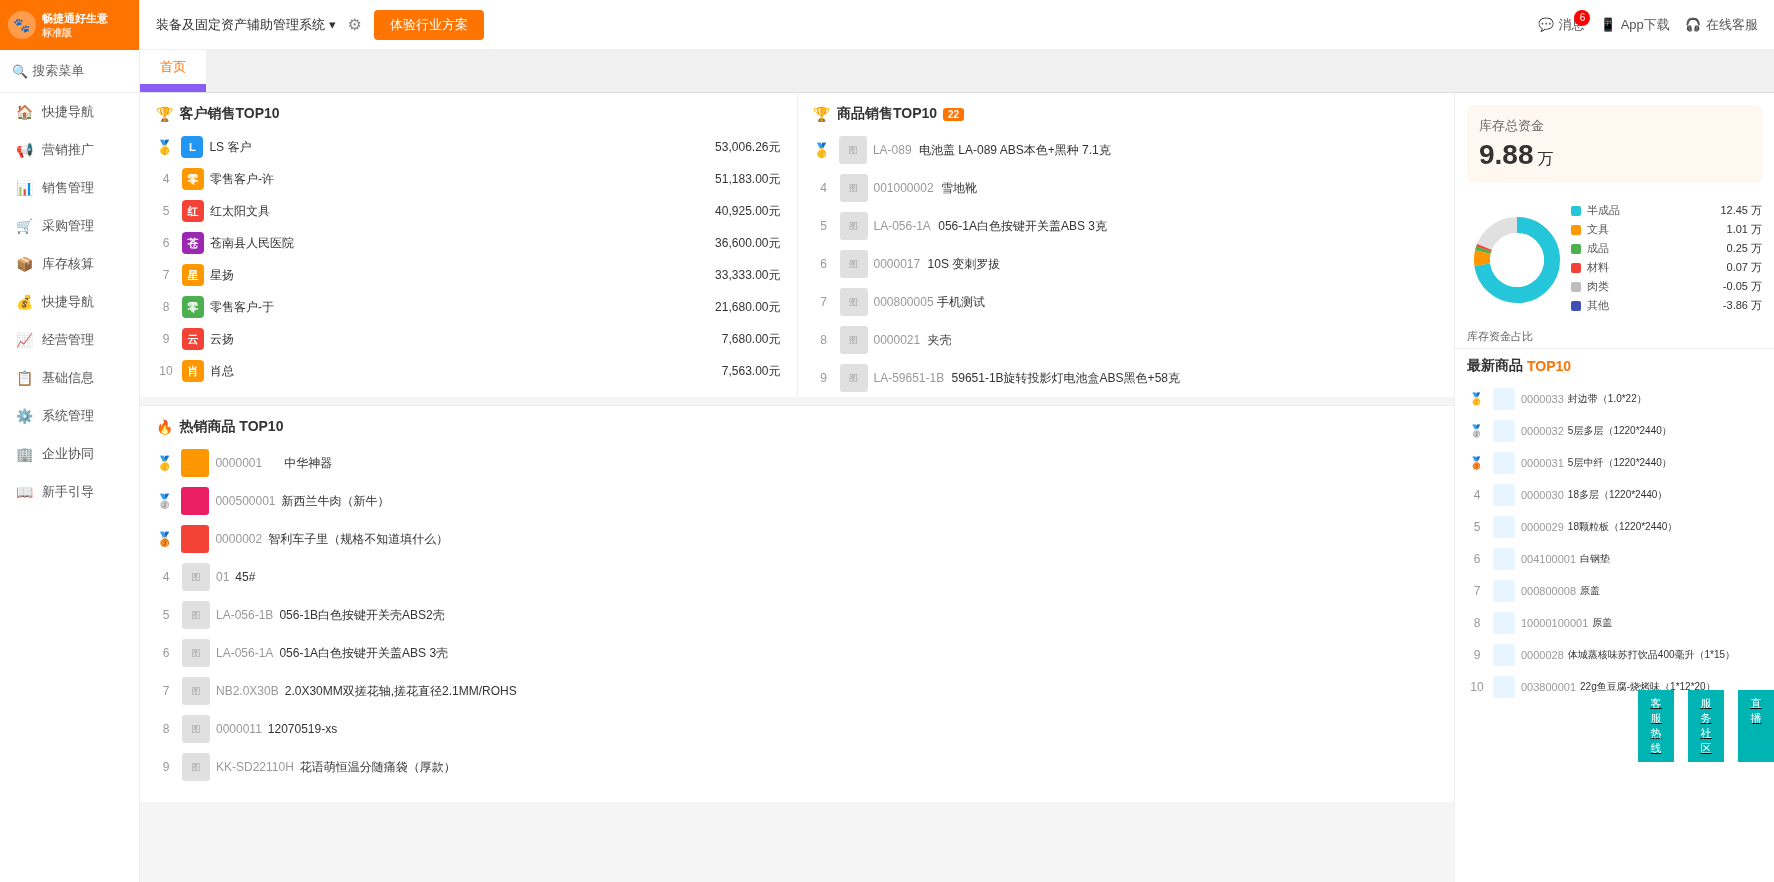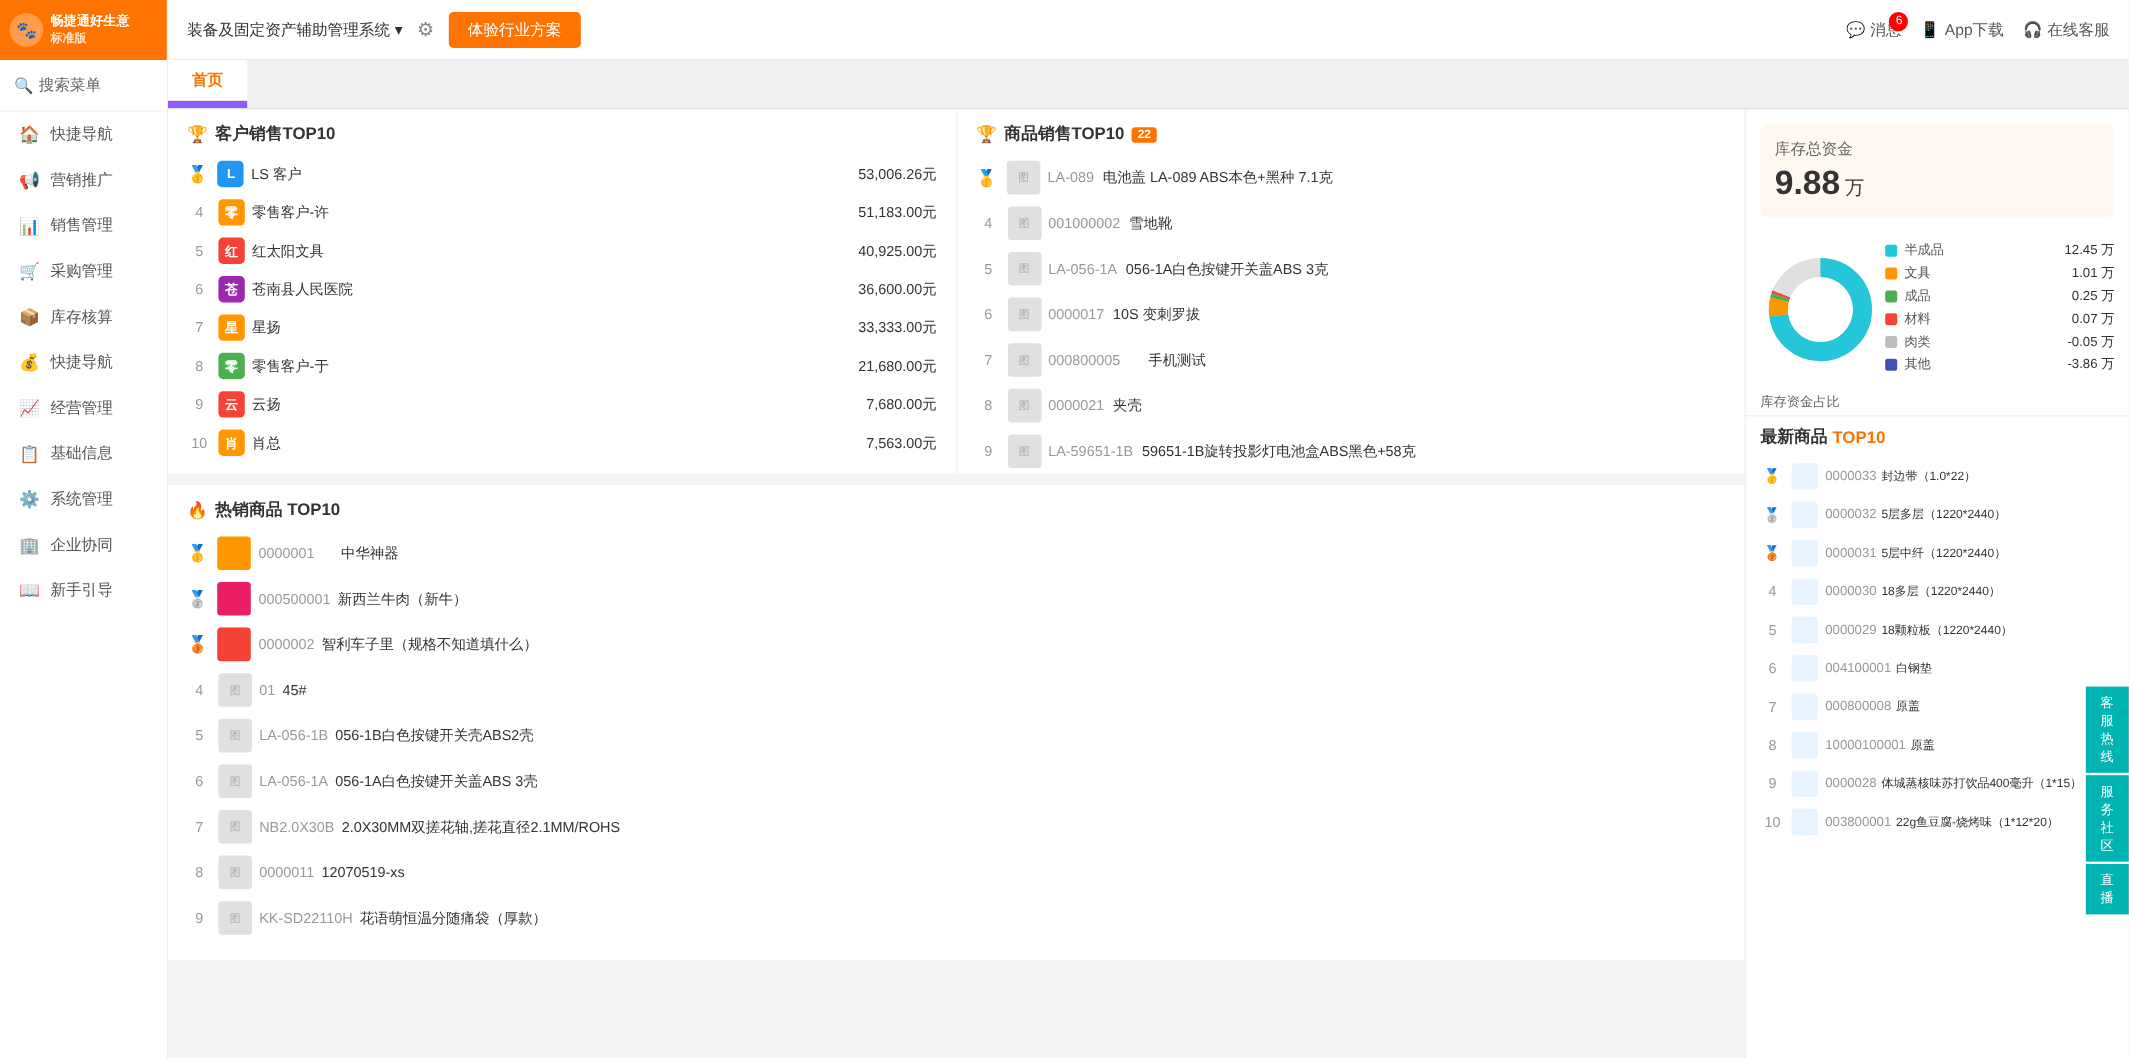--- a/index.html
+++ b/index.html
@@ -88,22 +88,22 @@
     }
     .tab-item {
       padding: 8px 20px;
       cursor: pointer;
       font-size: 13px;
       color: #666;
     }
     .tab-item.active {
       background: #fff;
       color: #ff7300;
-      border-bottom: 6px solid #8b5cf6;
-      font-weight: bold;
+      border-bottom: 8px solid #8b5cf6;
+      font-weight: normal;
     }
 
     
     .content-area {
       flex: 1;
       display: flex;
       overflow: hidden;
     }
 
     
@@ -213,22 +213,23 @@
       display: flex; align-items: center; justify-content: center;
       font-size: 9px; color: #aaa;
       margin: 0 6px; flex-shrink: 0;
     }
     .new-product-name { flex: 1; font-size: 10px; color: #333; }
 
     
     .service-btns {
       position: fixed;
       right: 0; bottom: 120px;
-      display: flex; flex-direction: column;
-      gap: 2px;
+      display: flex; flex-direction: row;
+      gap: 14px;
+      text-decoration: underline;
     }
     .service-btn {
       background: #00b4b4; color: #fff;
       padding: 6px 8px;
       font-size: 11px; text-align: center;
       cursor: pointer;
       width: 36px;
     }
 
     
@@ -455,21 +456,21 @@
             <div class="product-img gray-img">图</div>
             <span class="rank-name">
               <span style="color:#999;margin-right:4px;">0000017</span>
               <span>10S 变刺罗拔</span>
             </span>
           </div>
           <div class="rank-row">
             <span class="rank-num">7</span>
             <div class="product-img gray-img">图</div>
             <span class="rank-name">
-              <span style="color:#999;margin-right:20px;">000800005</span>
+              <span style="color:#999;margin-right:0;">000800005</span>
               <span>手机测试</span>
             </span>
           </div>
           <div class="rank-row">
             <span class="rank-num">8</span>
             <div class="product-img gray-img">图</div>
             <span class="rank-name">
               <span style="color:#999;margin-right:4px;">0000021</span>
               <span>夹壳</span>
             </span>

